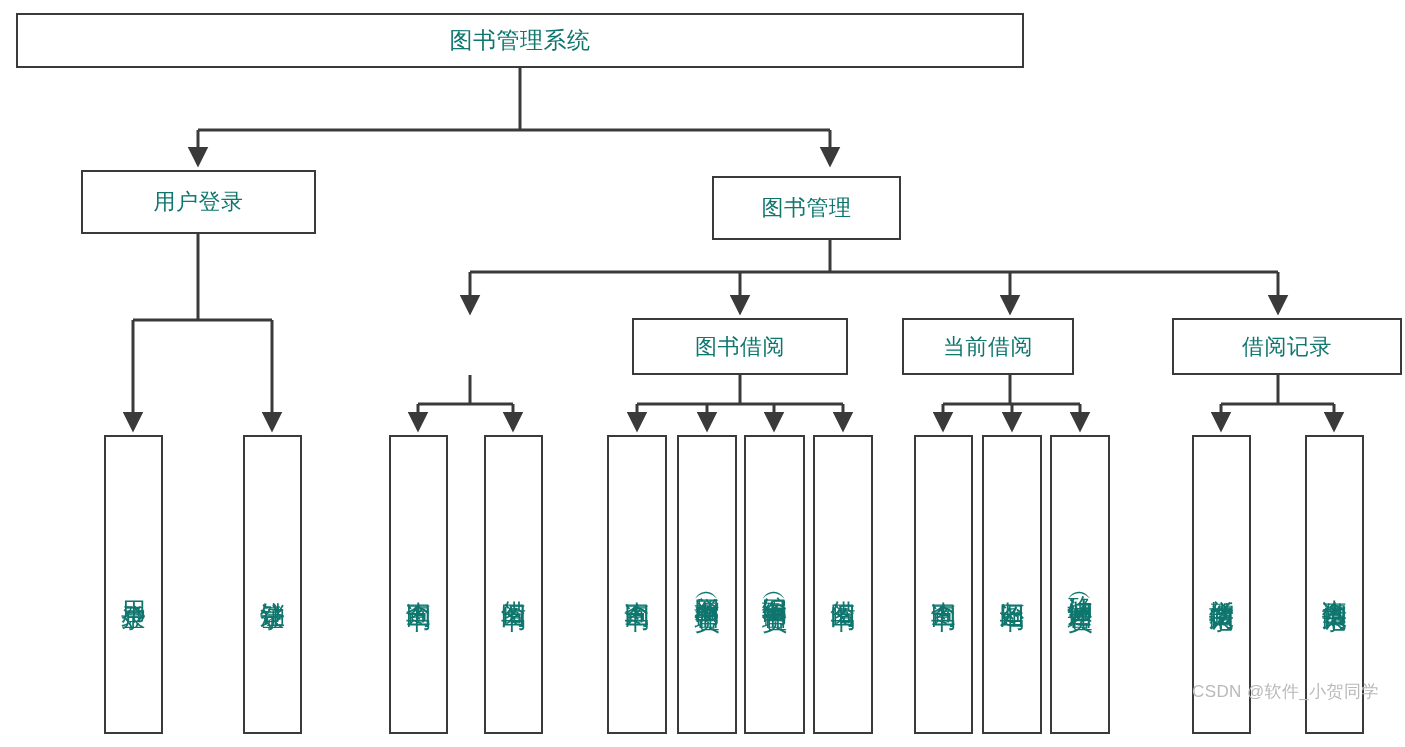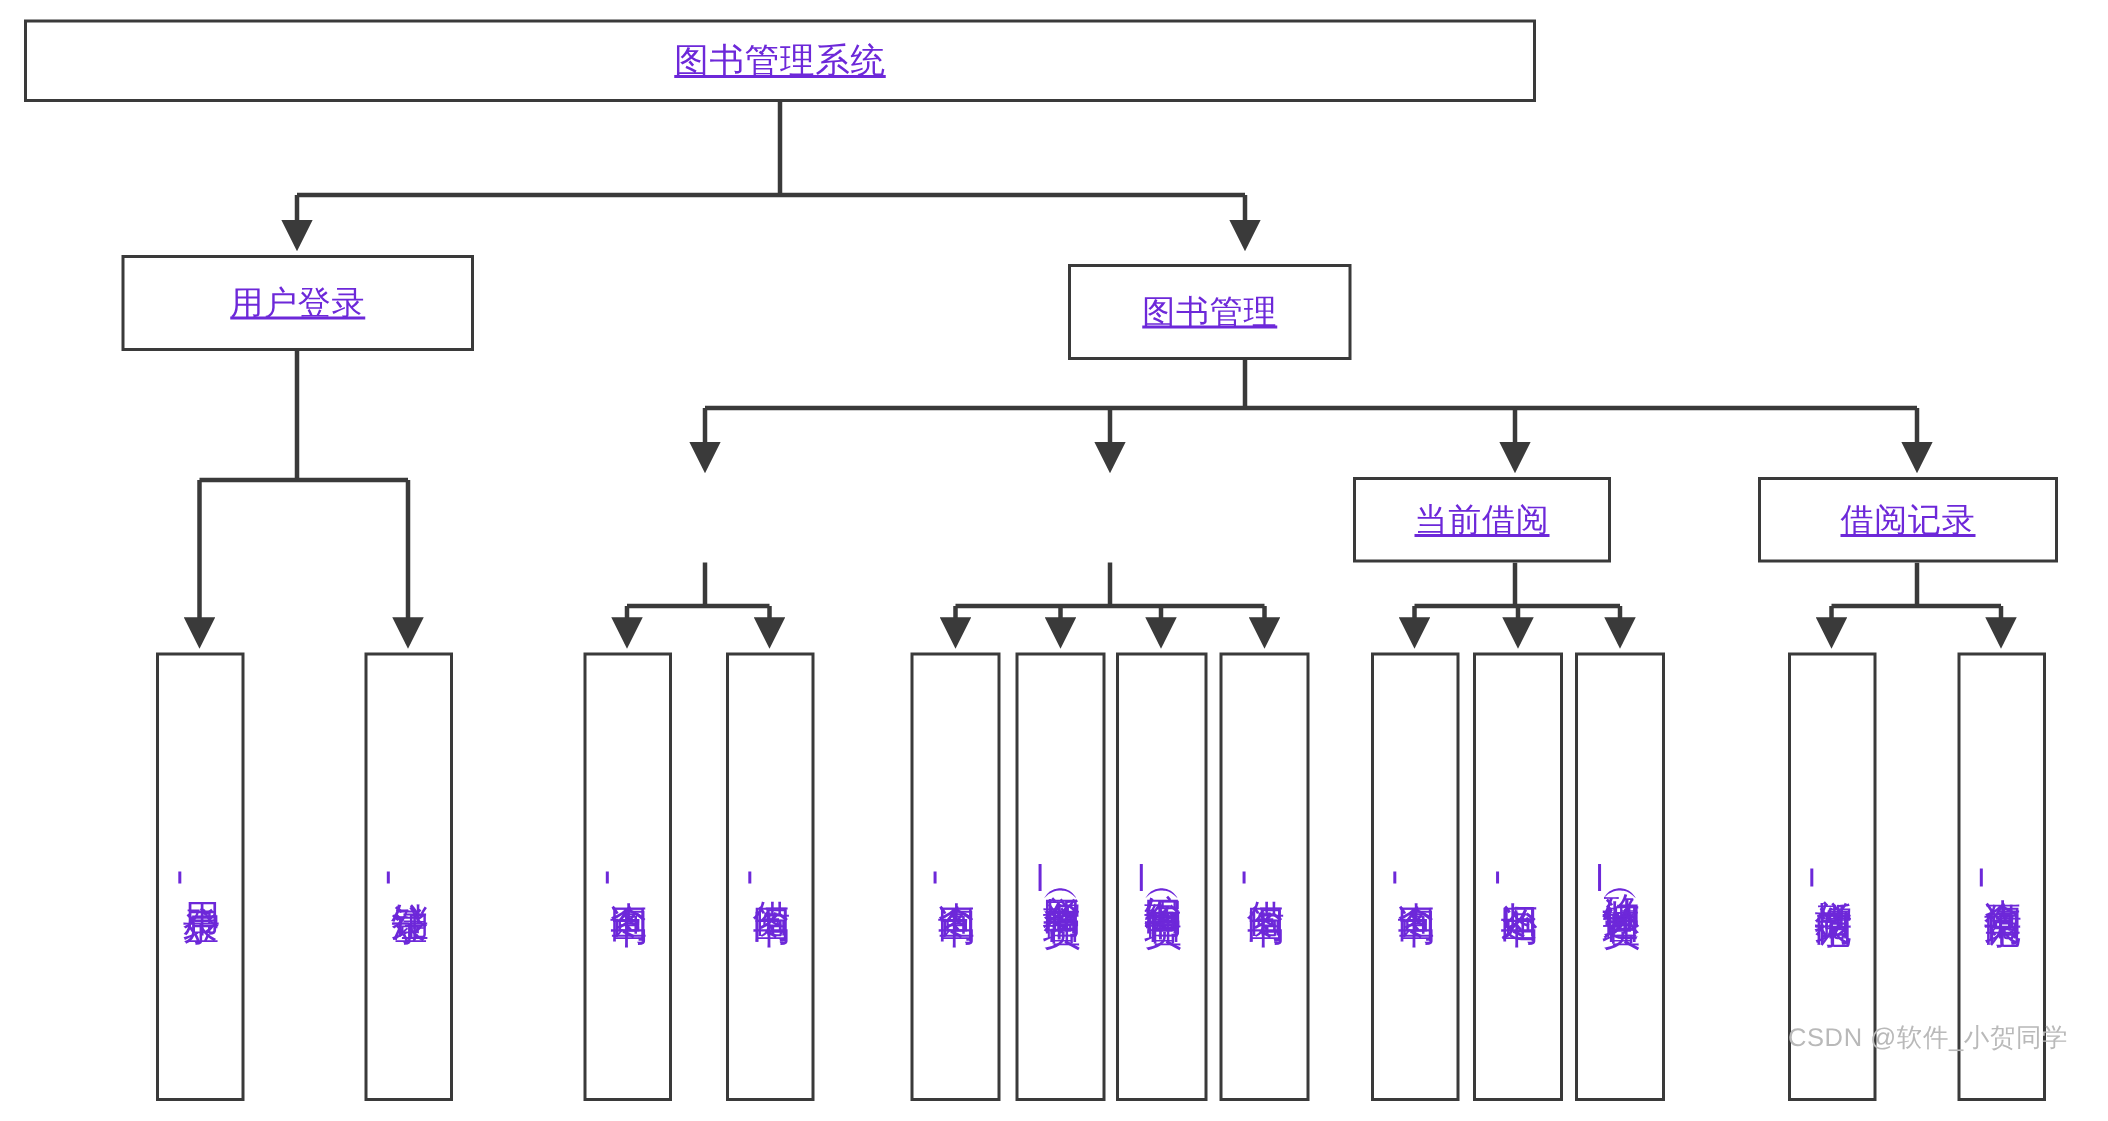--- a/index.html
+++ b/index.html
@@ -31,25 +31,24 @@
     position: absolute;
     box-sizing: border-box;
     background: #ffffff;
     border: 2px solid #3a3a3a;
     display: flex;
     align-items: center;
     justify-content: center;
     overflow: hidden;
   }
   .node .label {
-    color: #6d28d9;
+    color: #0f766e;
     text-align: right;
     line-height: 1.08;
     white-space: nowrap;
-    text-decoration: underline;
   }
   .node.horiz .label {
     font-size: 22px;
     letter-spacing: 0.5px;
   }
   .node.root .label {
     font-size: 23px;
   }
   .node.vert {
     align-items: center;
@@ -135,26 +134,29 @@
 
   <div class="node horiz" style="left:81px; top:170px; width:235px; height:64px;">
     <span class="label">用户登录</span>
   </div>
 
   <div class="node horiz" style="left:712px; top:176px; width:189px; height:64px;">
     <span class="label">图书管理</span>
   </div>
 
 
+  <div class="node horiz" style="left:632px; top:318px; width:216px; height:57px;">
+    <span class="label">图书借阅</span>
+  </div>
 
   <div class="node horiz" style="left:902px; top:318px; width:172px; height:57px;">
     <span class="label">当前借阅</span>
   </div>
 
-  <div class="node horiz" style="left:1172px; top:318px; width:200px; height:57px;">
+  <div class="node horiz" style="left:1172px; top:318px; width:230px; height:57px;">
     <span class="label">借阅记录</span>
   </div>
 
   <div class="node vert" style="left:104px; top:435px; width:59px; height:299px;">
     <span class="label">用户登录</span>
   </div>
 
   <div class="node vert" style="left:243px; top:435px; width:59px; height:299px;">
     <span class="label">注销登录</span>
   </div>

